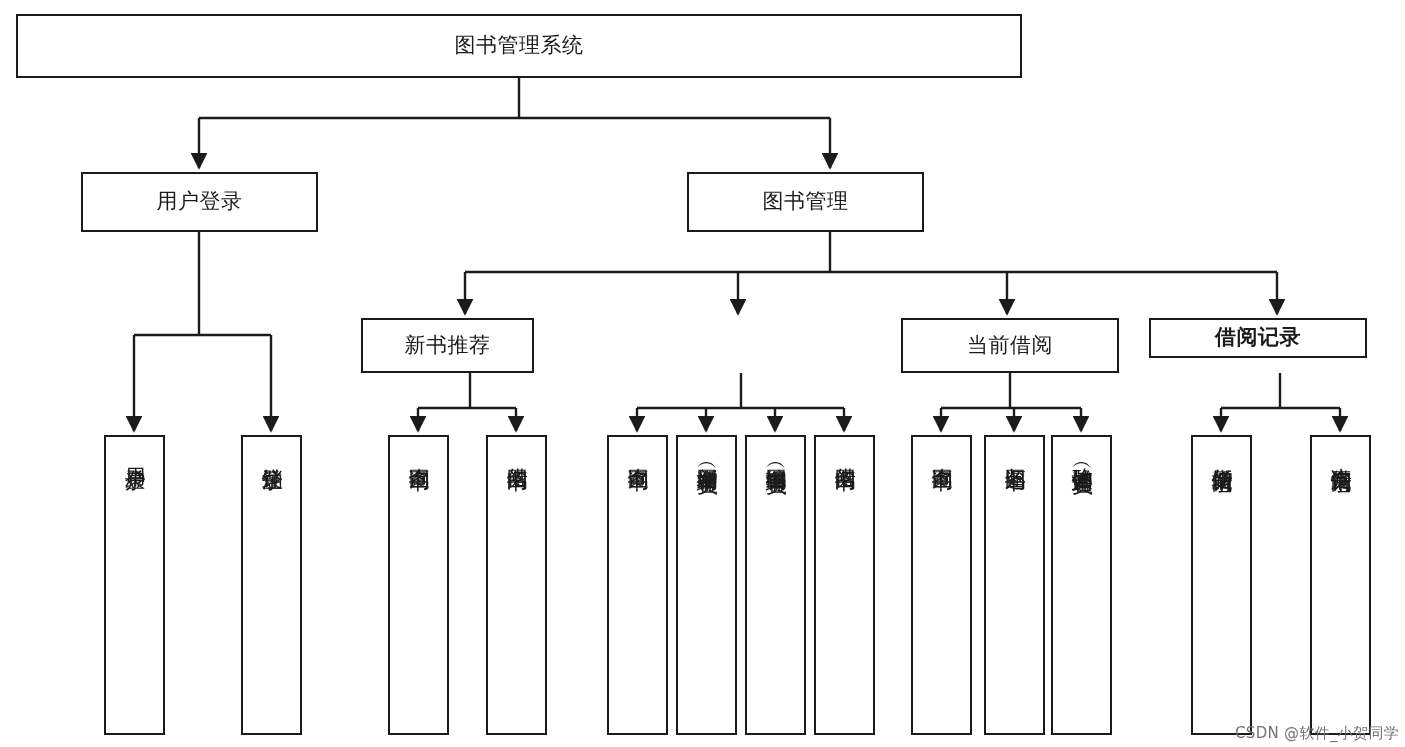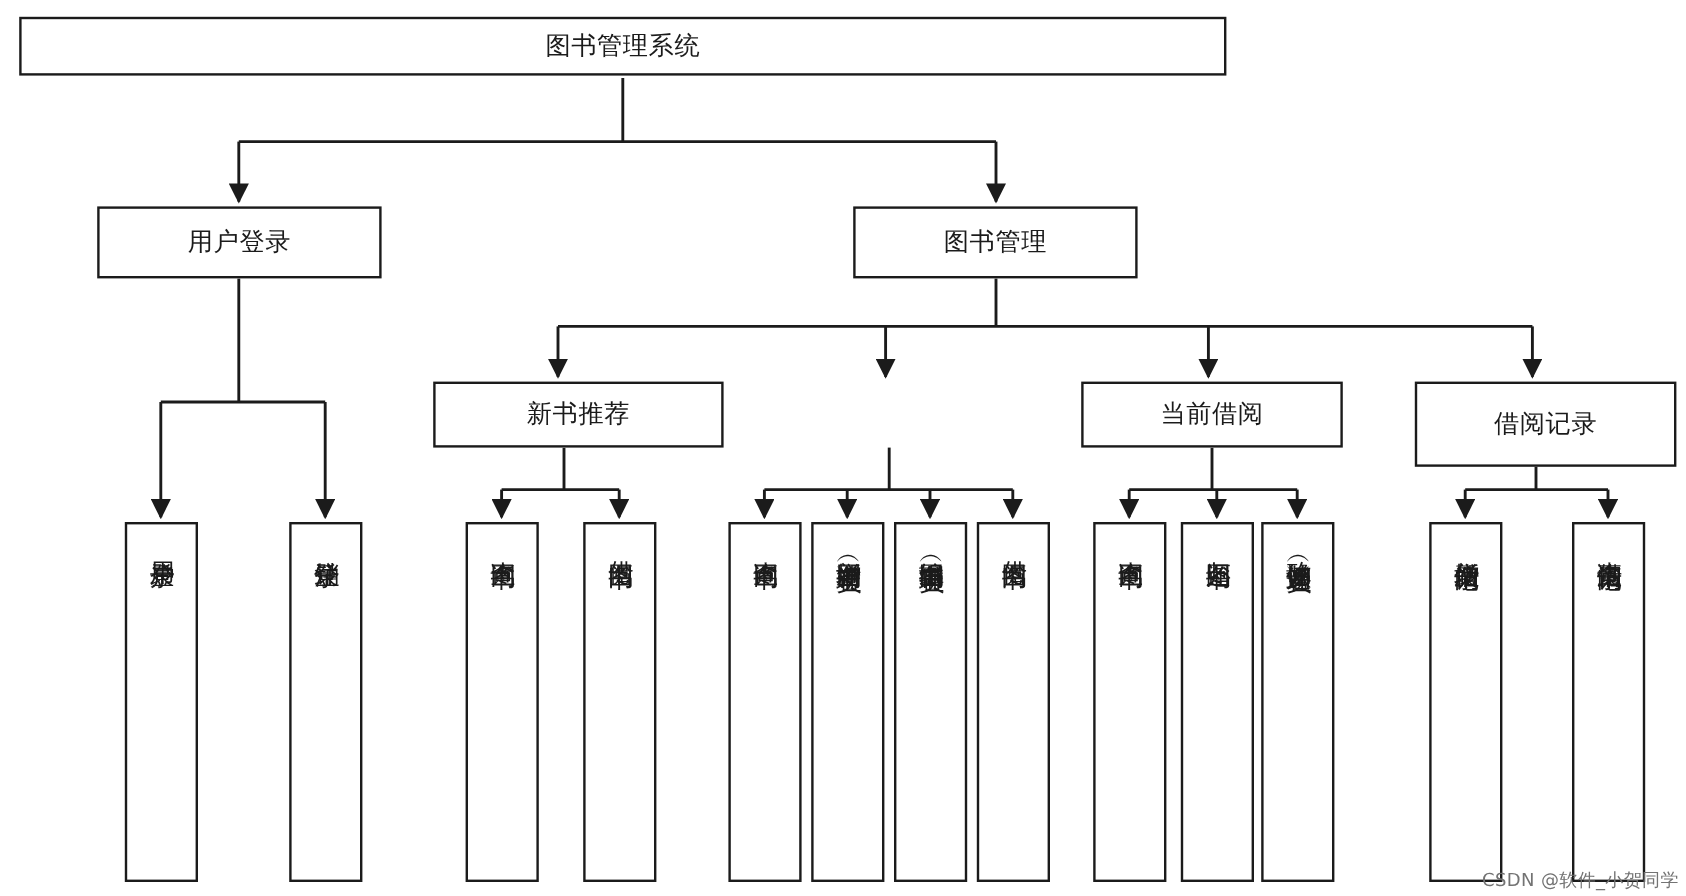--- a/index.html
+++ b/index.html
@@ -110,38 +110,38 @@
       <path d="M 1014 408 L 1014 431" marker-end="url(#arrow)"></path>
       <path d="M 1081 408 L 1081 431" marker-end="url(#arrow)"></path>
 
       <path d="M 1280 373 L 1280 408"></path>
       <path d="M 1221 408 L 1340 408"></path>
       <path d="M 1221 408 L 1221 431" marker-end="url(#arrow)"></path>
       <path d="M 1340 408 L 1340 431" marker-end="url(#arrow)"></path>
     </g>
   </svg>
 
-  <div class="node h" style="left: 16px; top: 14px; width: 1006px; height: 49px;">
+  <div class="node h" style="left: 16px; top: 14px; width: 1006px; height: 64px;">
     <span class="label">图书管理系统</span>
   </div>
 
   <div class="node h" style="left: 81px; top: 172px; width: 237px; height: 60px;">
     <span class="label">用户登录</span>
   </div>
-  <div class="node h" style="left: 711px; top: 172px; width: 237px; height: 60px;">
+  <div class="node h" style="left: 687px; top: 172px; width: 237px; height: 60px;">
     <span class="label">图书管理</span>
   </div>
 
-  <div class="node h" style="left: 361px; top: 318px; width: 242px; height: 55px;">
+  <div class="node h" style="left: 361px; top: 318px; width: 173px; height: 55px;">
     <span class="label">新书推荐</span>
   </div>
   <div class="node h" style="left: 901px; top: 318px; width: 218px; height: 55px;">
     <span class="label">当前借阅</span>
   </div>
-  <div class="node h" style="left: 1179px; top: 318px; width: 218px; height: 71px;">
+  <div class="node h" style="left: 1149px; top: 318px; width: 218px; height: 40px; font-weight: bold;">
     <span class="label">借阅记录</span>
   </div>
 
   <div class="node v" style="left: 104px; top: 435px; width: 61px; height: 300px;">
     <span class="label">用户登录</span>
   </div>
   <div class="node v" style="left: 241px; top: 435px; width: 61px; height: 300px;">
     <span class="label">注销登录</span>
   </div>
   <div class="node v" style="left: 388px; top: 435px; width: 61px; height: 300px;">

